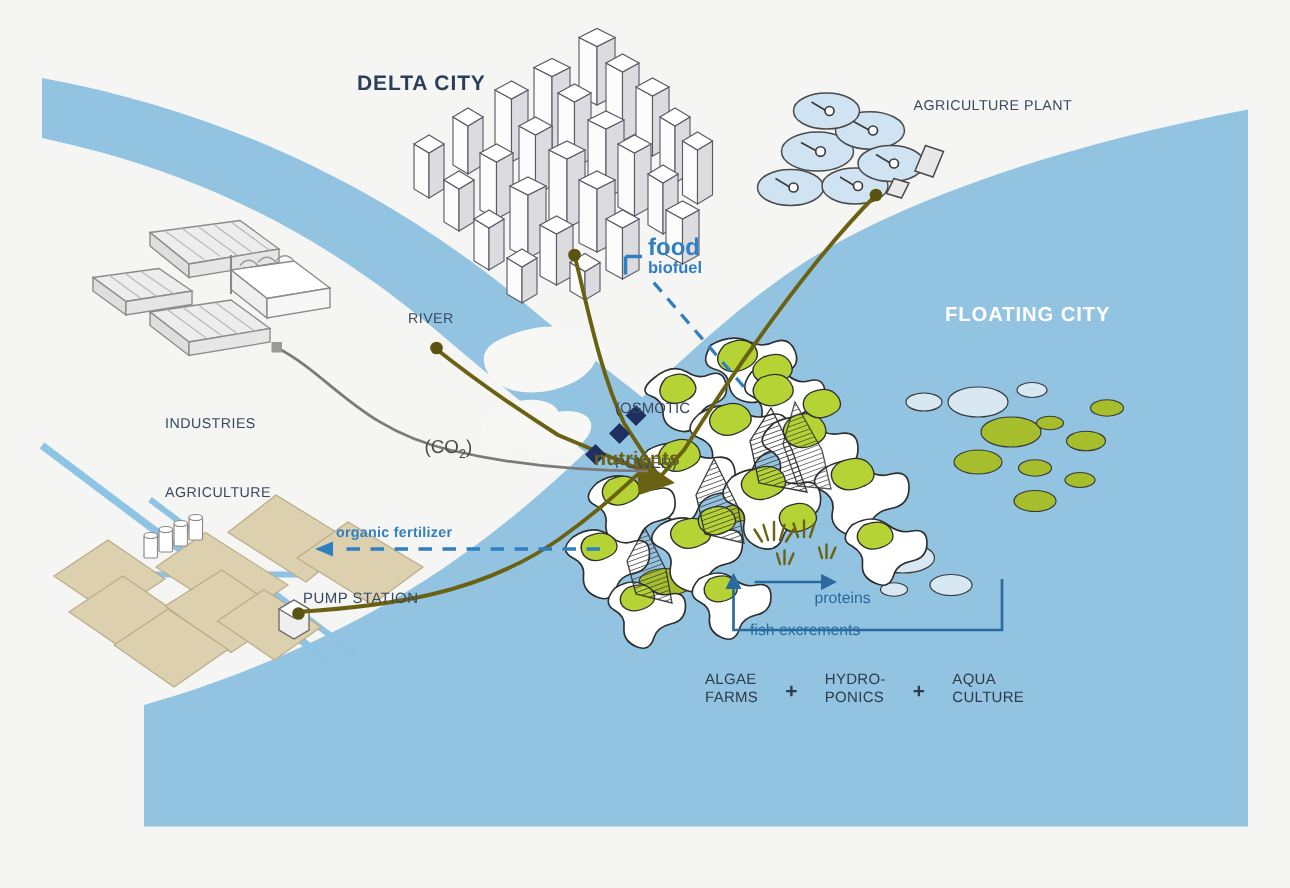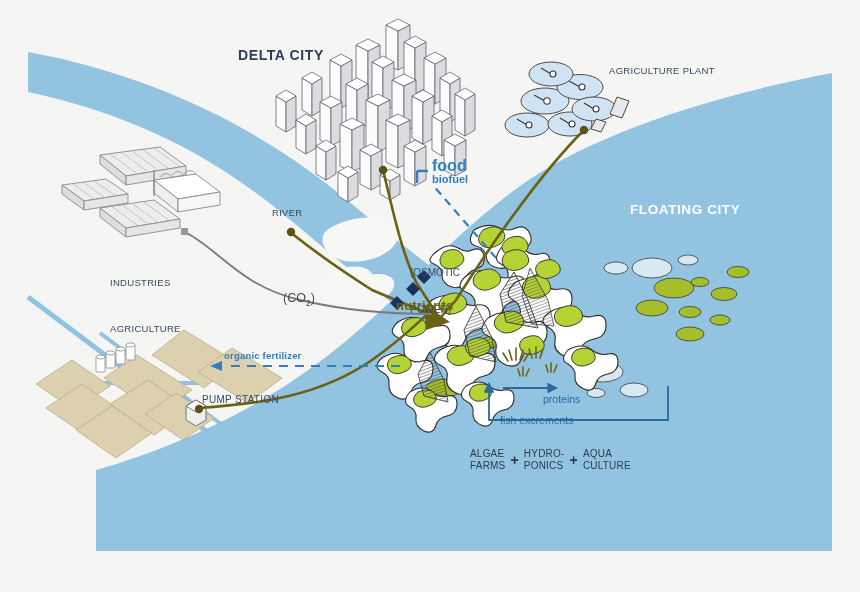--- a/index.html
+++ b/index.html
@@ -17,21 +17,21 @@
   .lbl-co2 sub{font-size:8.5px;}
   .lbl-agr{left:110px;top:324px;font-size:9.5px;color:#3a4a60;letter-spacing:.3px;}
   .lbl-pump{left:165px;top:394px;font-size:10px;color:#3a4a60;letter-spacing:.3px;margin-left:37px;}
   .lbl-osmo{left:410px;top:243px;font-size:10px;color:#3a4a60;text-align:left;line-height:1.22;}
   .lbl-nutr{left:396px;top:299px;font-size:13px;font-weight:bold;color:#6b6112;letter-spacing:.2px;}
   .lbl-food{left:432px;top:157px;font-size:16px;font-weight:bold;color:#2f7fc1;}
   .lbl-bio{left:432px;top:173px;font-size:11px;font-weight:bold;color:#2f7fc1;}
   .lbl-fert{left:224px;top:351px;font-size:9.5px;font-weight:bold;color:#2f7fc1;letter-spacing:.2px;}
   .lbl-prot{left:510px;top:393px;font-size:10.5px;color:#2a6a9e;padding-left:33px;}
   .lbl-fish{left:500px;top:414px;font-size:10.5px;color:#2a6a9e;}
-  .legend{position:absolute;left:470px;top:448px;display:flex;align-items:center;gap:5px;
+  .legend{position:absolute;left:470px;top:448px;display:flex;align-items:center;gap:18px;
           font-size:10px;color:#2f3b48;line-height:1.2;letter-spacing:.2px;}
   .legend .w{white-space:pre-line;}
   .legend .p{font-size:14px;font-weight:bold;}
 </style>
 </head>
 <body>
 
 <div id="stage">
 
   <svg id="scene" viewBox="0 0 860 592">

